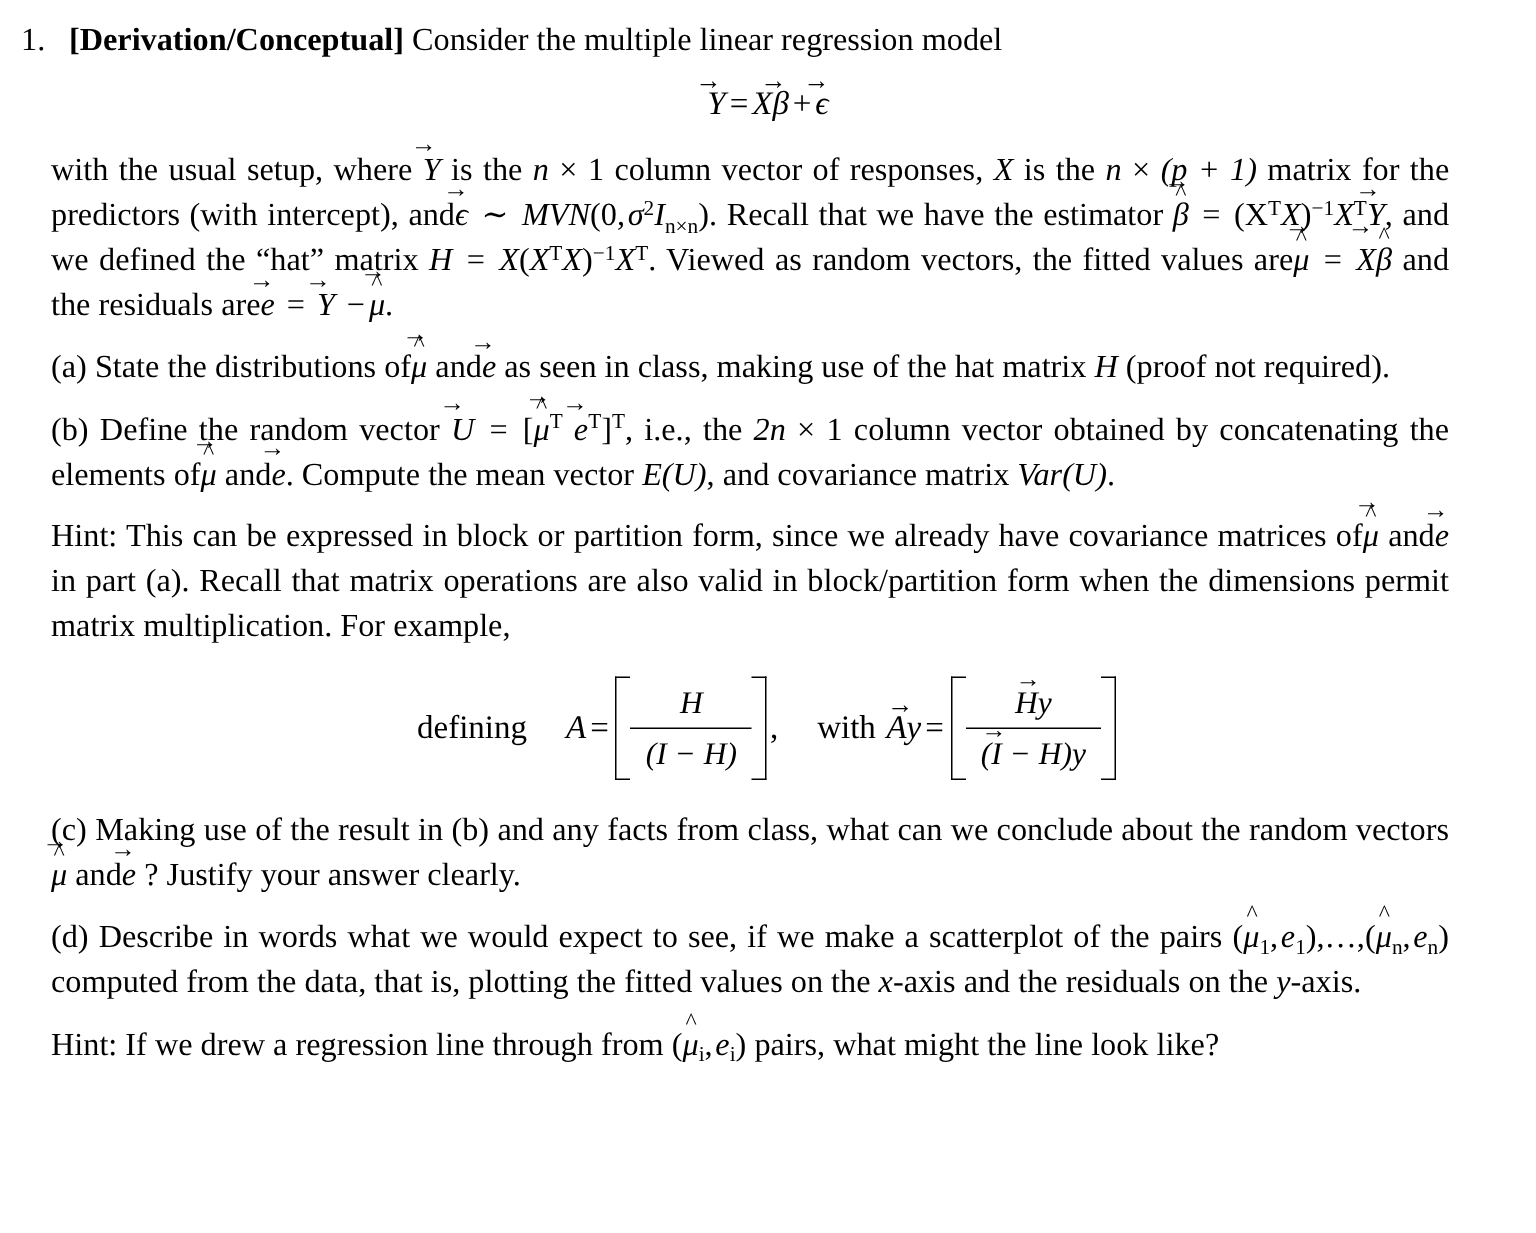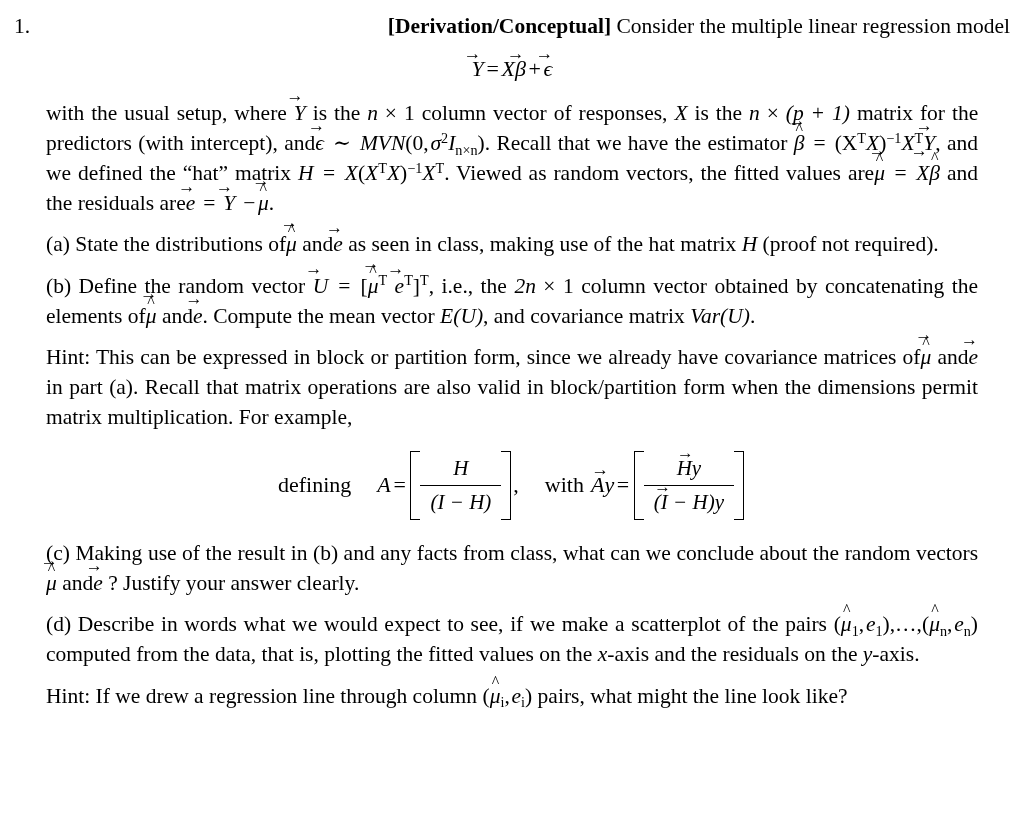--- a/index.html
+++ b/index.html
@@ -34,28 +34,27 @@
     font-size: 21.5px;
     line-height: 1.38;
   }
   .prob-num {
     width: 32px;
     flex: 0 0 32px;
     text-align: left;
   }
   .prob-head-text {
     flex: 1 1 auto;
-    text-align: right;
   }
   .bold { font-weight: bold; }
   .ital { }
 
   
   .body-block {
-    margin-left: 32px;
+    margin-left: 20px;
     width: 932px;
   }
   p.para {
     margin: 0;
     font-size: 21.5px;
     line-height: 1.405;
     text-align: justify;
     text-justify: inter-word;
     -webkit-hyphens: none;
     hyphens: none;
@@ -242,18 +241,18 @@
         </span>
       </span>
     </div>
 
     <div class="body-block">
 
       <p class="para"><span>(c)</span> <span>Making use of the result in (b) and any facts from class, what can we conclude about the random vectors</span><span class="vechat"><span class="arr">→</span><span class="hatm">^</span><span class="mi">μ</span></span> <span>and</span><span class="vec shift"><span class="arr">→</span><span class="mi">e</span></span> <span>? Justify your answer clearly.</span></p>
 
       <p class="para gap"><span>(d)</span> <span>Describe in words what we would expect to see, if we make a scatterplot of the pairs</span> (<span class="hatw lo"><span class="hatm">^</span><span class="mi">μ</span></span><sub class="sb">1</sub>, <span class="mi">e</span><sub class="sb">1</sub>)<span>,…,</span>(<span class="hatw lo"><span class="hatm">^</span><span class="mi">μ</span></span><sub class="sb">n</sub>, <span class="mi">e</span><sub class="sb">n</sub>) <span>computed from the data, that is, plotting the fitted values on the</span> <span class="mi">x</span><span>-axis and the residuals on the</span> <span class="mi">y</span><span>-axis.</span></p>
 
-      <p class="para gap"><span class="ital">Hint</span><span>: If we drew a regression line through column</span> (<span class="hatw lo"><span class="hatm">^</span><span class="mi">μ</span></span><sub class="sb">i</sub>, <span class="mi">e</span><sub class="sb">i</sub>) <span>pairs, what might the line look like?</span></p>
+      <p class="para gap"><span class="ital">Hint</span><span>: If we drew a regression line through from</span> (<span class="hatw lo"><span class="hatm">^</span><span class="mi">μ</span></span><sub class="sb">i</sub>, <span class="mi">e</span><sub class="sb">i</sub>) <span>pairs, what might the line look like?</span></p>
 
     </div>
 
   </div>
 </div>
 
 </body></html>

